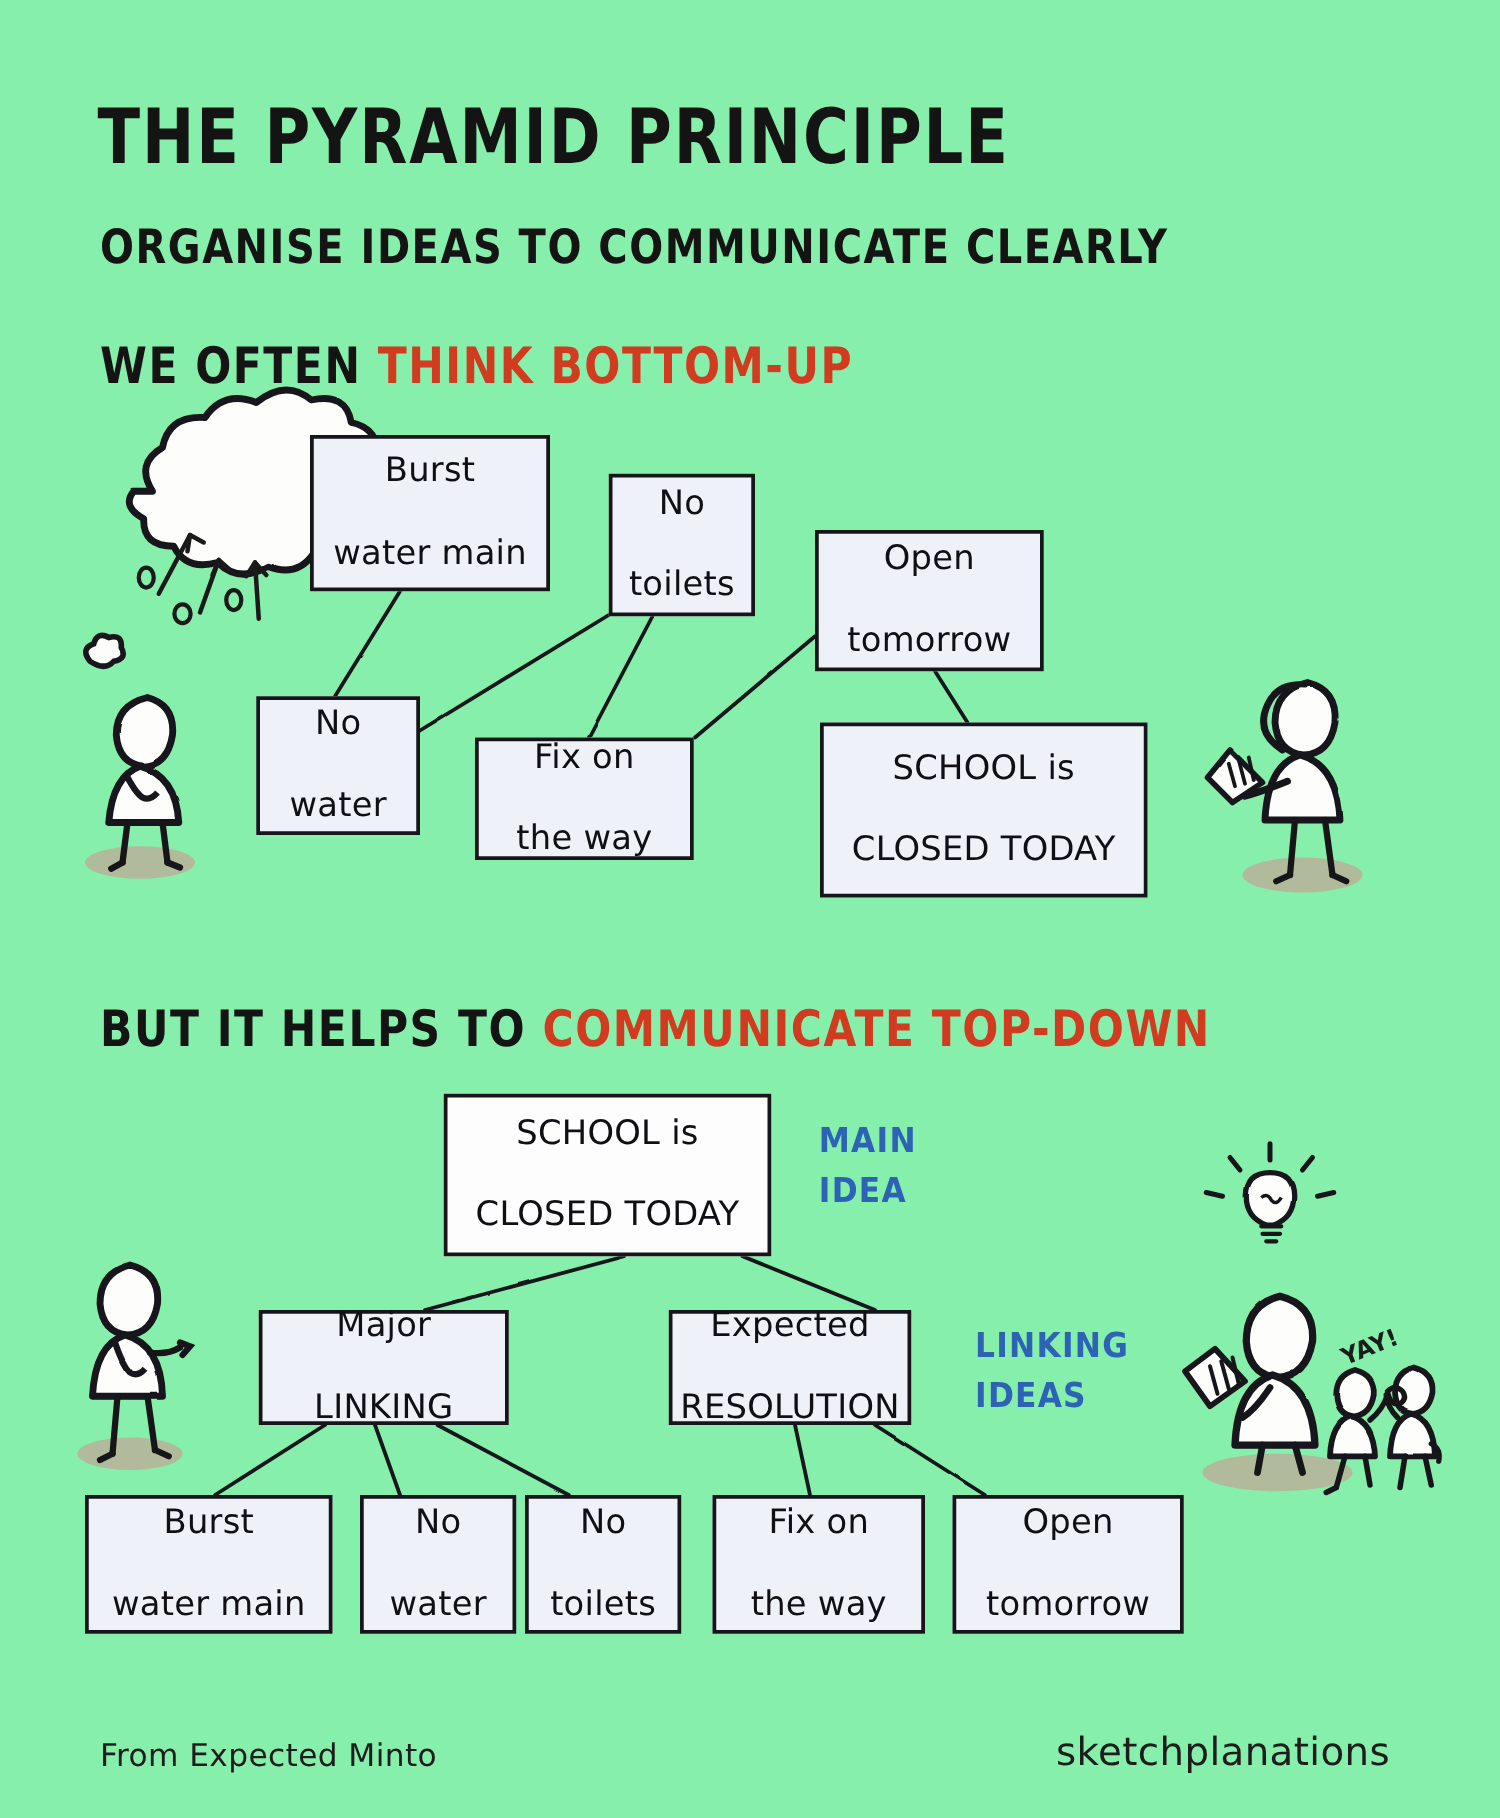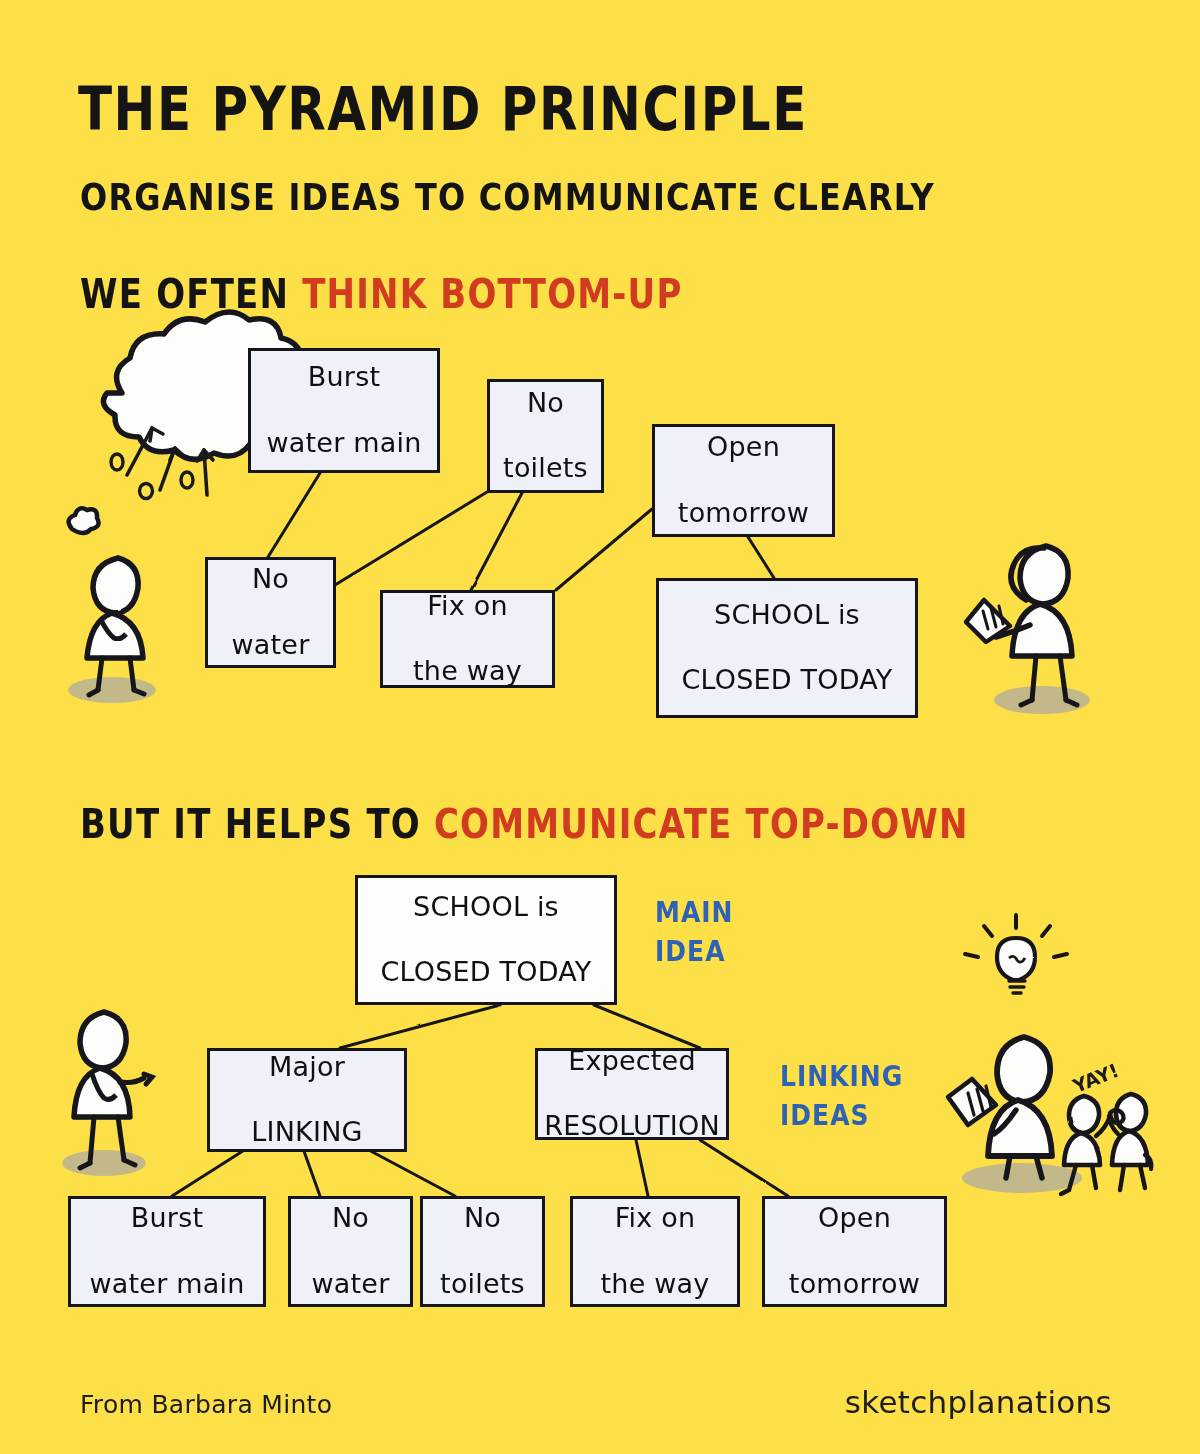--- a/index.html
+++ b/index.html
@@ -12,21 +12,21 @@
     height: 1454px;
     position: relative;
     overflow: hidden;
     font-family: "DejaVu Sans", sans-serif;
   }
   #stage {
     position: absolute;
     inset: 0;
     width: 1200px;
     height: 1454px;
-    background: #fde047;
+    background: #86efac;
   }
   svg.layer {
     position: absolute;
     top: 0; left: 0;
     width: 1200px;
     height: 1454px;
     overflow: visible;
   }
   
   .hd {
@@ -290,21 +290,21 @@
   <div class="nodebox" style="left:656px; top:578px; width:262px; height:140px;">
     <span><span>SCHOOL is</span><br>
           <span>CLOSED TODAY</span></span>
   </div>
 
   <div class="nodebox white" style="left:355px; top:875px; width:262px; height:130px;">
     <span><span>SCHOOL is</span><br>
           <span>CLOSED TODAY</span></span>
   </div>
 
-  <div class="nodebox" style="left:207px; top:1048px; width:200px; height:104px;">
+  <div class="nodebox" style="left:207px; top:1048px; width:200px; height:92px;">
     <span><span>Major</span><br>
           <span>LINKING</span></span>
   </div>
 
   <div class="nodebox" style="left:535px; top:1048px; width:194px; height:92px;">
     <span><span>Expected</span><br>
           <span>RESOLUTION</span></span>
   </div>
 
   <div class="nodebox" style="left:68px; top:1196px; width:198px; height:111px;">
@@ -336,16 +336,16 @@
     <div>MAIN</div>
     <div>IDEA</div>
   </div>
   <div class="blue-note" id="note-link">
     <div>LINKING</div>
     <div>IDEAS</div>
   </div>
 
   <div class="yay" style="left:1078px; top:1075px;">YAY!</div>
 
-  <div class="foot" id="foot-left">From Barbara Minto</div>
+  <div class="foot" id="foot-left">From Expected Minto</div>
   <div class="foot" id="foot-right">sketchplanations</div>
 
 </div>
 
 </body></html>

